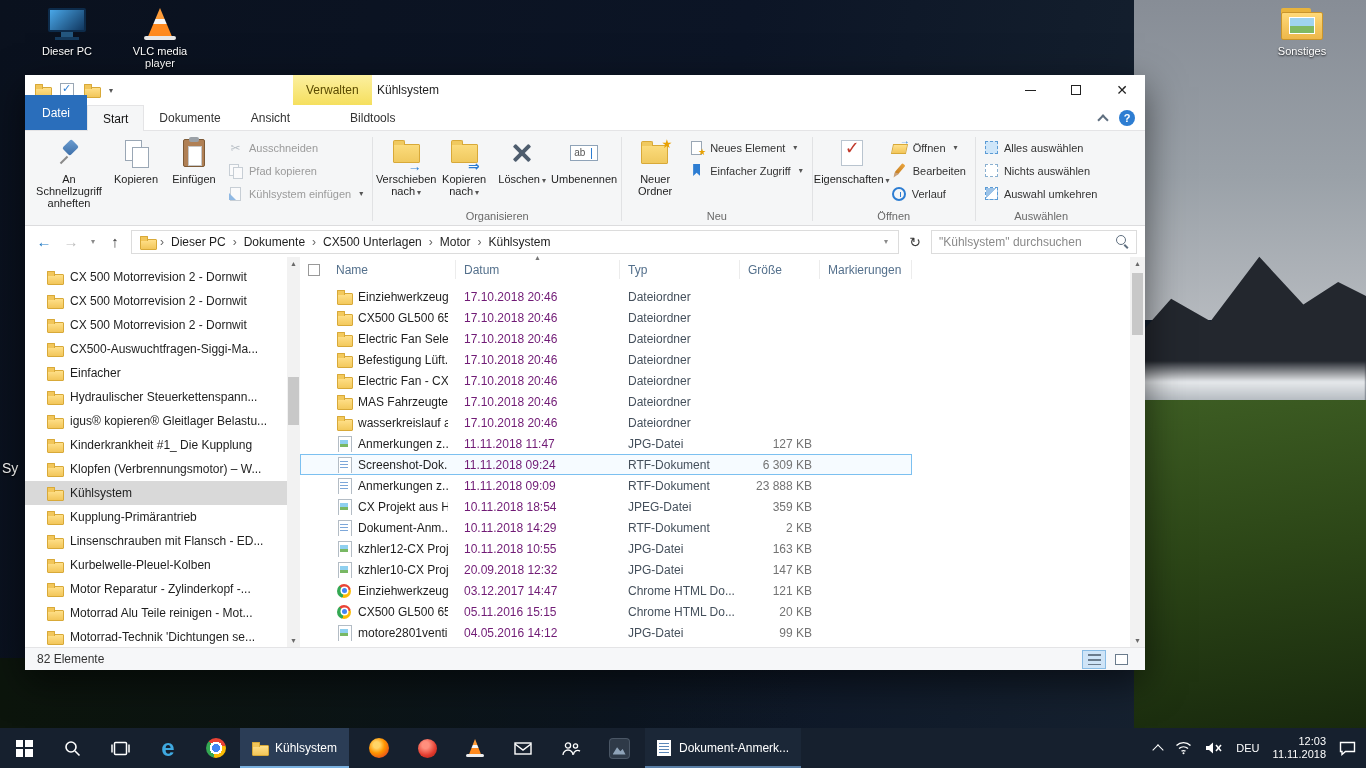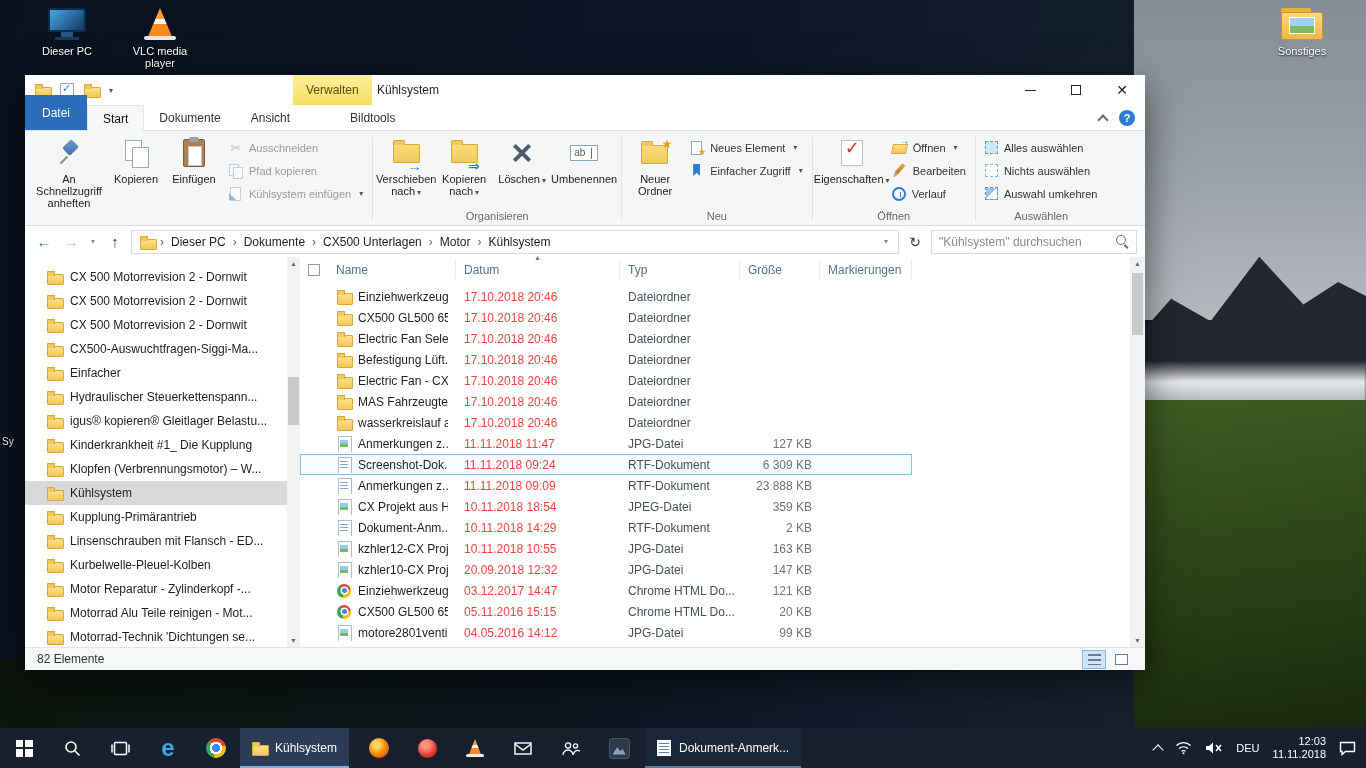--- a/index.html
+++ b/index.html
@@ -21,21 +21,21 @@
 .ic-pc .scr{position:absolute;left:0;top:0;width:38px;height:24px;background:linear-gradient(135deg,#49a7e8,#11375f);border:2px solid #0d2b4a;border-radius:2px}
 .ic-pc .stand{position:absolute;left:13px;top:24px;width:12px;height:5px;background:#24577f}
 .ic-pc .base{position:absolute;left:7px;top:29px;width:24px;height:3px;background:#153a5c}
 .ic-vlc{width:32px;height:32px;position:relative}
 .ic-vlc .cone{position:absolute;left:2px;top:0;width:28px;height:28px;clip-path:polygon(50% 0,92% 100%,8% 100%);background:linear-gradient(180deg,#ff9d3a 0 38%,#f6f6f6 38% 58%,#ff8a1e 58% 100%)}
 .ic-vlc .foot{position:absolute;left:0;top:28px;width:32px;height:4px;background:#e8e8e8;border-radius:2px}
 .ic-fld{width:42px;height:32px;position:relative}
 .ic-fld .tab{position:absolute;left:0;top:0;width:16px;height:7px;background:#e8b33c;border-radius:2px 2px 0 0}
 .ic-fld .bod{position:absolute;left:0;top:4px;width:42px;height:28px;background:linear-gradient(#ffd978,#edb74a);border-radius:2px;border:1px solid #c9952c}
 .ic-fld .pic{position:absolute;left:8px;top:9px;width:26px;height:17px;background:linear-gradient(#9fd4f0 0 55%,#7fb964 55% 100%);border:1px solid #fff}
-.partial-label{position:absolute;left:2px;top:436px;color:#fff;font-size:10px;text-shadow:0 1px 2px #000}
+.partial-label{position:absolute;left:2px;top:460px;color:#fff;font-size:14px;text-shadow:0 1px 2px #000}
 
 
 .window{position:absolute;left:25px;top:75px;width:1120px;height:595px;background:#fff;box-shadow:0 12px 36px rgba(0,0,0,.55);display:flex;flex-direction:column;z-index:10}
 .titlebar{height:30px;background:#fff;display:flex;align-items:center;position:relative;flex:0 0 auto}
 .qat{display:flex;align-items:center;gap:10px;padding-left:10px}
 .mini-folder{width:15px;height:12px;position:relative;display:inline-block;flex:0 0 auto}
 .mini-folder::before{content:"";position:absolute;left:0;top:3px;width:15px;height:9px;background:linear-gradient(#ffe08a,#f2c65a);border:1px solid #d8a938;border-radius:1px}
 .mini-folder::after{content:"";position:absolute;left:0;top:0;width:6px;height:4px;background:#f2c65a;border:1px solid #d8a938;border-bottom:none;border-radius:1px 1px 0 0}
 .qat-check{width:14px;height:14px;border:1px solid #9aa7b5;background:#fff;position:relative}
 .qat-check::after{content:"✓";position:absolute;left:1px;top:-2px;font-size:11px;color:#2d7dd2}
@@ -160,21 +160,21 @@
 .w-type{width:120px}
 .w-size{width:80px}
 .w-tags{width:92px}
 .sort-caret{position:absolute;top:-6px;left:50%;transform:translateX(-50%);font-size:7px;color:#777}
 .fbody{flex:1;overflow:hidden;padding-top:4px}
 .frow{height:21px;display:flex;align-items:center;width:612px}
 .frow.selected{box-shadow:inset 0 0 0 1px #7cc0f0;background:#f6fbff}
 .rcheck{width:28px;flex:0 0 auto}
 .fcell{padding:0 8px;white-space:nowrap;overflow:hidden;flex:0 0 auto}
 .fcell.name{width:128px;display:flex;align-items:center;gap:6px}
-.fcell.date{width:164px;color:#ef4444}
+.fcell.date{width:164px;color:#701a75}
 .fcell.type{width:120px;color:#45505c}
 .fcell.size{width:80px;color:#737373;text-align:right}
 .fcell.tags{width:92px}
 .fname{overflow:hidden;white-space:nowrap}
 .fic{width:16px;height:16px;position:relative;flex:0 0 auto}
 .fic-folder::before{content:"";position:absolute;left:1px;top:4px;width:14px;height:10px;background:linear-gradient(#ffe08a,#f3c95c);border:1px solid #d8a938;border-radius:1px}
 .fic-folder::after{content:"";position:absolute;left:1px;top:1px;width:6px;height:4px;background:#f3c95c;border:1px solid #d8a938;border-bottom:none;border-radius:1px 1px 0 0}
 .fic-image::before,.fic-rtf::before{content:"";position:absolute;left:2px;top:0;width:12px;height:15px;background:#fff;border:1px solid #b3bcc5}
 .fic-image::after{content:"";position:absolute;left:4px;top:4px;width:8px;height:7px;background:linear-gradient(#8fd0f0 0 55%,#79b864 55% 100%)}
 .fic-rtf::after{content:"";position:absolute;left:4px;top:4px;width:8px;height:8px;background:repeating-linear-gradient(#7da7d9 0 1px,transparent 1px 3px)}

